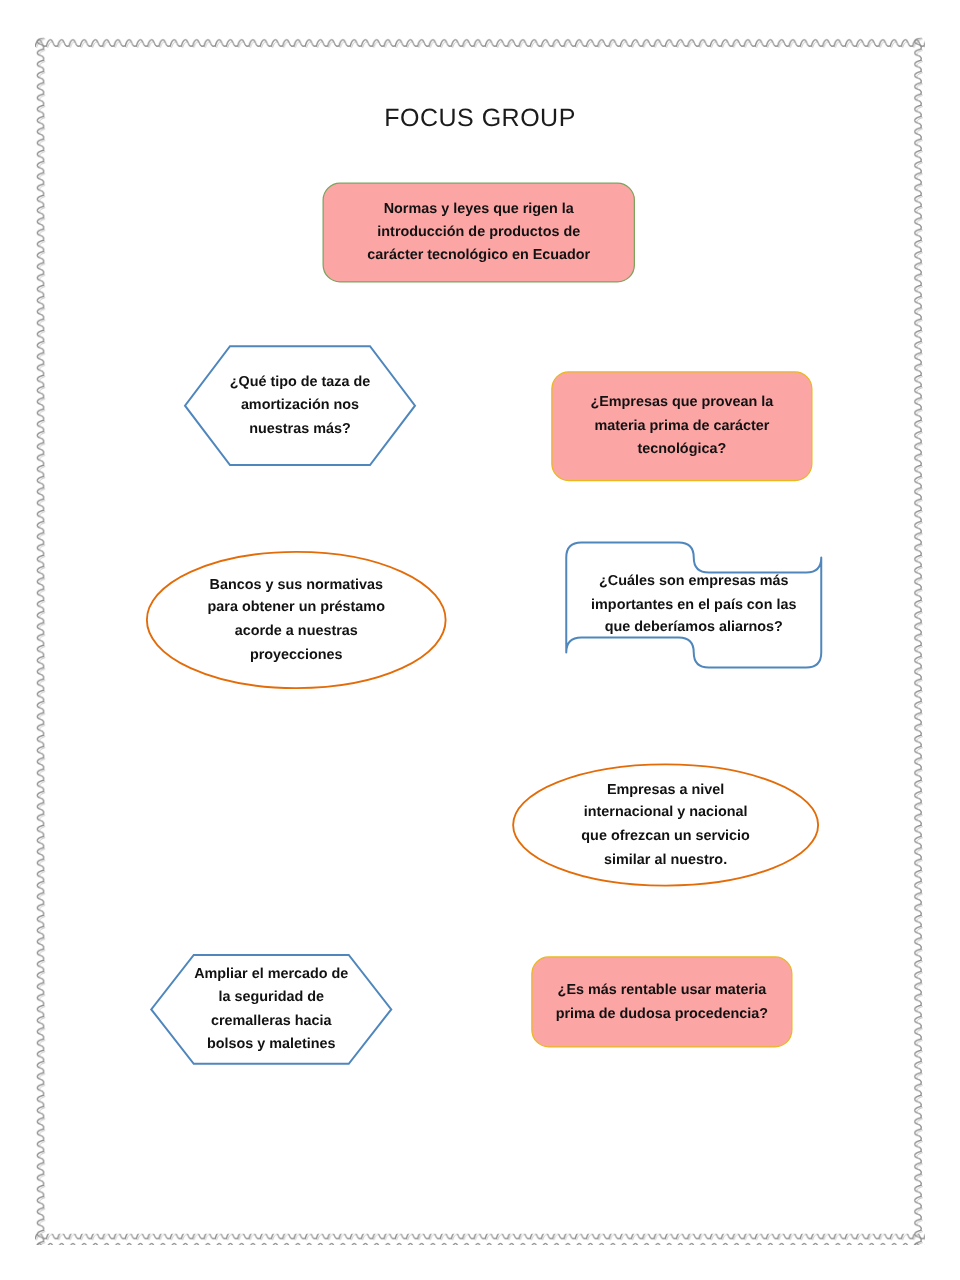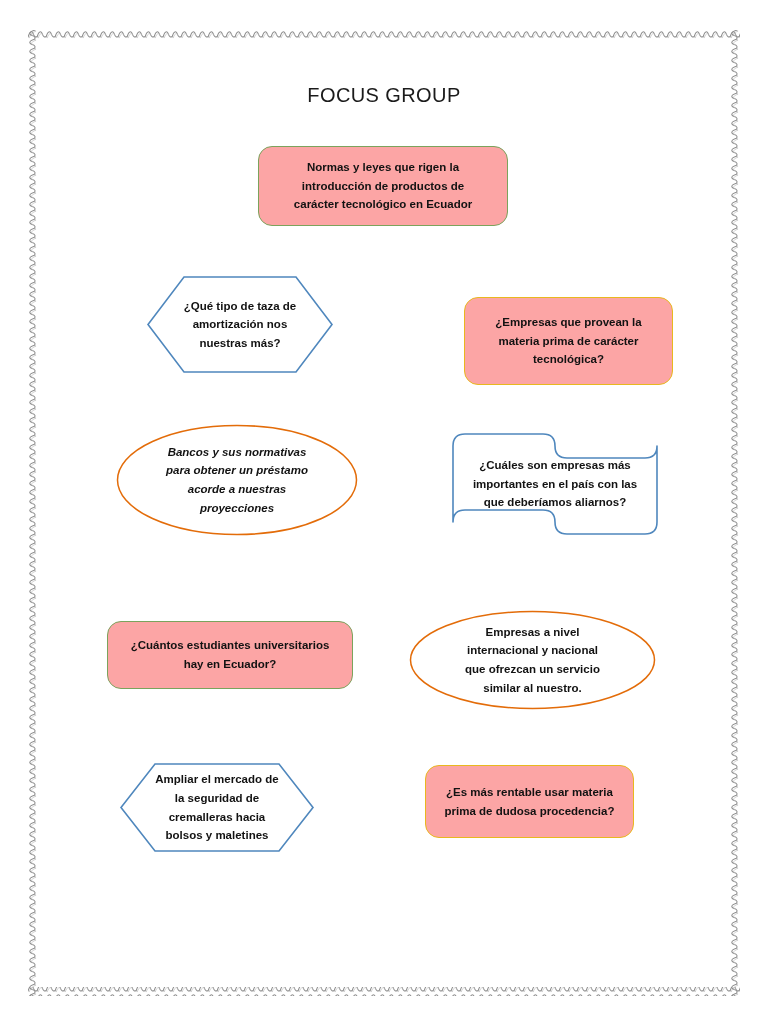--- a/index.html
+++ b/index.html
@@ -125,27 +125,27 @@
     <svg width="188" height="99" viewBox="0 0 188 99" xmlns="http://www.w3.org/2000/svg">
       <polygon points="38,2 150,2 186,49.5 150,97 38,97 2,49.5" fill="#ffffff" stroke="#4f87bd" stroke-width="1.6"></polygon>
     </svg>
     <div class="label node" style="position:absolute;">
       <span class="txt">¿Qué tipo de taza de
 amortización nos
 nuestras más?</span>
     </div>
   </div>
 
-  <div class="node rrect yellow" style="left:464px; top:297px; width:209px; height:88px;">
+  <div class="node rrect yellow" style="left:441px; top:297px; width:209px; height:88px;">
     <span class="txt">¿Empresas que provean la
 materia prima de carácter
 tecnológica?</span>
   </div>
 
-  <div class="svgshape" style="left:116px; top:424px; width:242px; height:112px;font-style:italic;">
+  <div class="svgshape" style="left:116px; top:440px; width:242px; height:112px;">
     <svg width="242" height="112" viewBox="0 0 242 112" xmlns="http://www.w3.org/2000/svg">
       <ellipse cx="121" cy="56" rx="119.5" ry="54.5" fill="#ffffff" stroke="#e36c09" stroke-width="1.5"></ellipse>
     </svg>
     <div class="label node" style="position:absolute;">
       <span class="txt" style="padding:0 26px;">Bancos y sus normativas
 para obtener un préstamo
 acorde a nuestras
 proyecciones</span>
     </div>
   </div>
@@ -168,24 +168,20 @@
                C6,78 2,82 2,90
                Z" fill="#ffffff" stroke="#4f87bd" stroke-width="1.6" stroke-linejoin="round"></path>
     </svg>
     <div class="label node" style="position:absolute;justify-content:flex-end;">
       <span class="txt" style="padding:0 6px;">¿Cuáles son empresas más
 importantes en el país con las
 que deberíamos aliarnos?</span>
     </div>
   </div>
 
-  <div class="node rrect green" style="left:107px; top:621px; width:246px; height:68px;">
-    <span class="txt" style="padding:0 4px;">¿Cuántos estudiantes universitarios
-hay en Ecuador?</span>
-  </div>
 
   <div class="svgshape" style="left:409px; top:610px; width:247px; height:100px;">
     <svg width="247" height="100" viewBox="0 0 247 100" xmlns="http://www.w3.org/2000/svg">
       <ellipse cx="123.5" cy="50" rx="122" ry="48.5" fill="#ffffff" stroke="#e36c09" stroke-width="1.5"></ellipse>
     </svg>
     <div class="label node" style="position:absolute;">
       <span class="txt" style="padding:0 30px;">Empresas a nivel
 internacional y nacional
 que ofrezcan un servicio
 similar al nuestro.</span>

